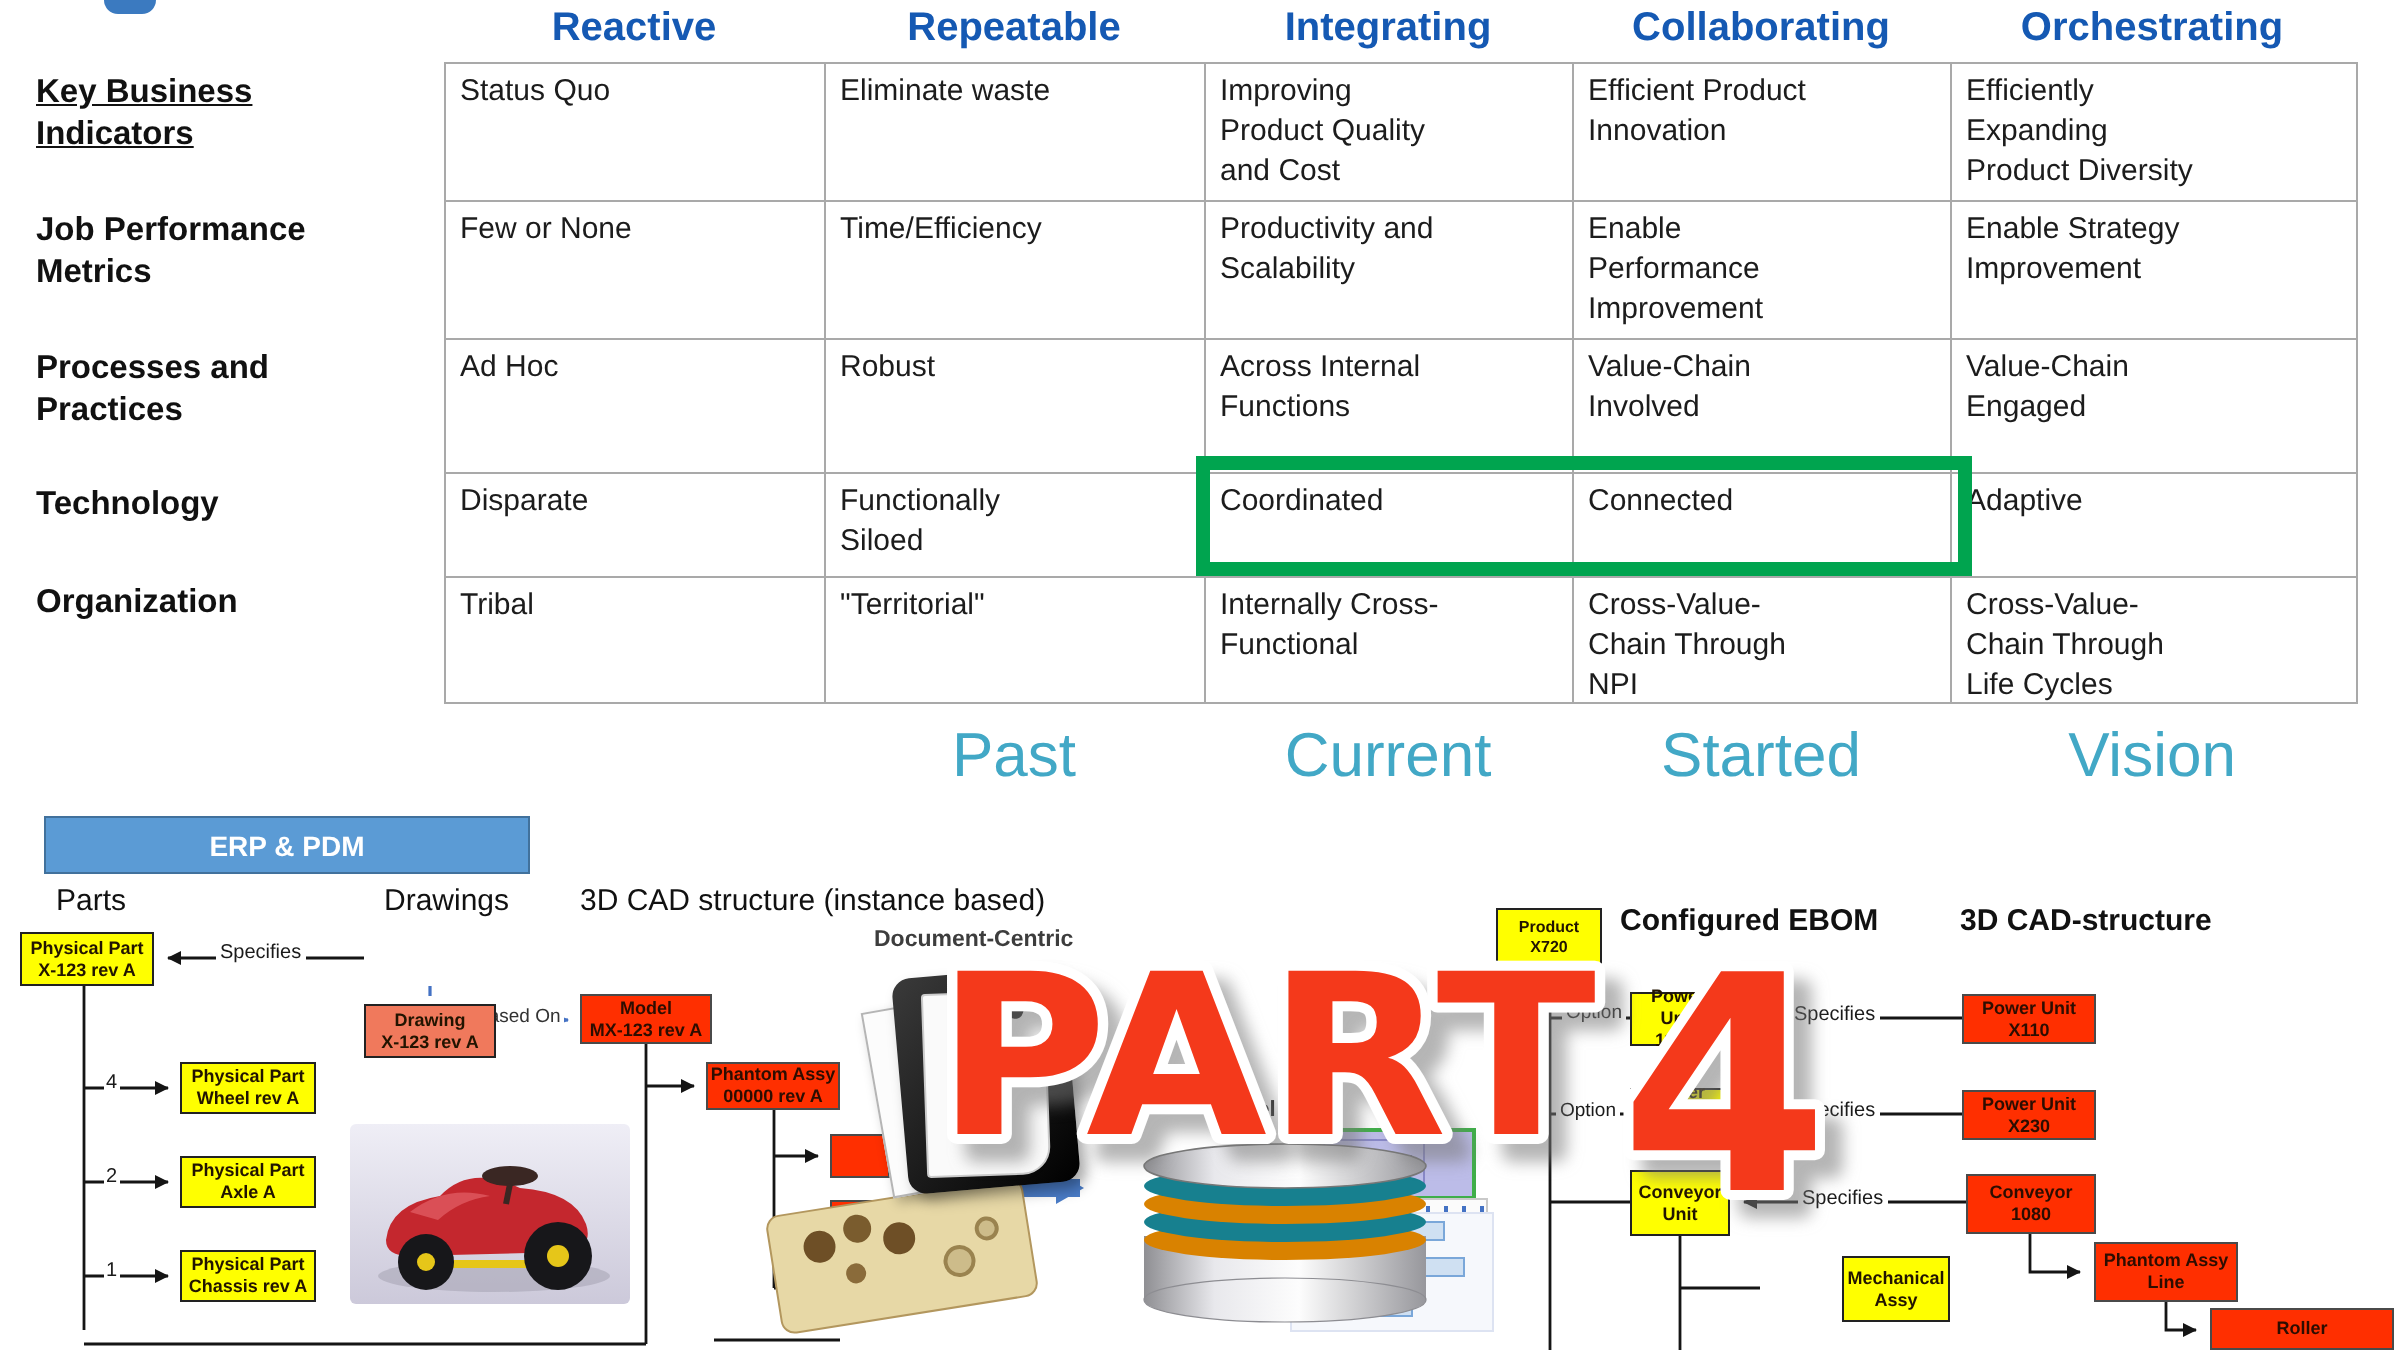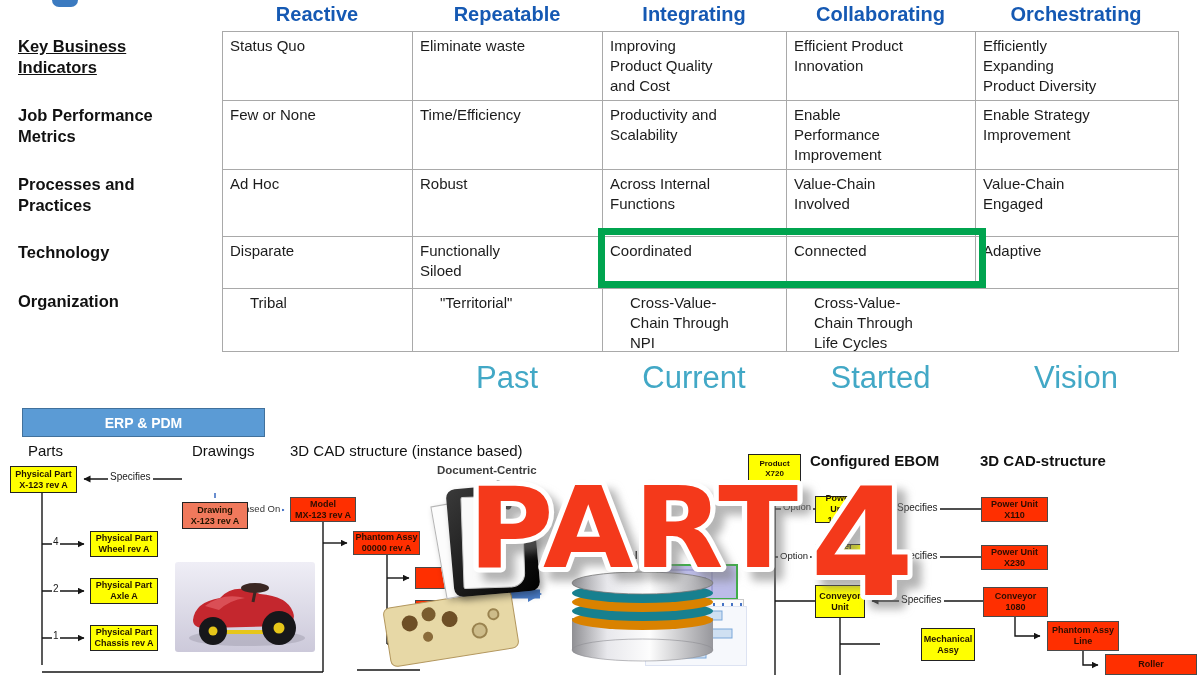--- a/index.html
+++ b/index.html
@@ -8,21 +8,21 @@
   
   .hdr-grid{position:absolute;left:222px;top:3px;display:grid;
             grid-template-columns:190px 190px 184px 189px 202px;}
   .hdr-cell{text-align:center;font-size:20px;font-weight:bold;color:#1559B3;}
   .tbl{position:absolute;left:222px;top:31px;display:grid;
        grid-template-columns:190px 190px 184px 189px 202px;
        grid-template-rows:69px 69px 67px 52px 62px;
        border:1px solid #a9a9a9;box-sizing:content-box;background:#fff;}
   .cell{border-right:1px solid #a9a9a9;border-bottom:1px solid #a9a9a9;
         padding:4px 7px;font-size:15px;line-height:1.32;color:#1c1c1c;white-space:pre-line;}
-  .cell.lastc{border-right:none;} .cell.lastr{border-bottom:none;margin-left:20px;}
+  .cell.lastc{border-right:none;} .cell.lastr{border-bottom:none;}
   .rowlab{position:absolute;left:18px;width:200px;font-size:16.5px;font-weight:bold;
           color:#111;line-height:1.28;white-space:pre-line;}
   .green-box{position:absolute;left:598px;top:228px;width:388px;height:60px;
              border:7px solid #00A44F;box-sizing:border-box;z-index:3;}
   .stage{position:absolute;top:360px;text-align:center;font-size:31px;color:#42A8C6;}
   .logo-frag{position:absolute;left:52px;top:0;width:26px;height:7px;background:#3b7ac0;
              border-radius:0 0 14px 14px;}
   
   .erp{position:absolute;left:22px;top:408px;width:243px;height:29px;background:#5B9BD5;
        border:1px solid #41719C;color:#fff;font-size:14px;font-weight:bold;
@@ -123,20 +123,22 @@
     <div class="cell lastc">Value-Chain
 Engaged</div>
     <div class="cell">Disparate</div>
     <div class="cell">Functionally
 Siloed</div>
     <div class="cell">Coordinated</div>
     <div class="cell">Connected</div>
     <div class="cell lastc">Adaptive</div>
     <div class="cell lastr">Tribal</div>
     <div class="cell lastr">"Territorial"</div>
+    <div class="cell lastr">Internally Cross-
+Functional</div>
     <div class="cell lastr">Cross-Value-
 Chain Through
 NPI</div>
     <div class="cell lastc lastr">Cross-Value-
 Chain Through
 Life Cycles</div>
   </div>
 
   <div class="green-box"></div>
 

